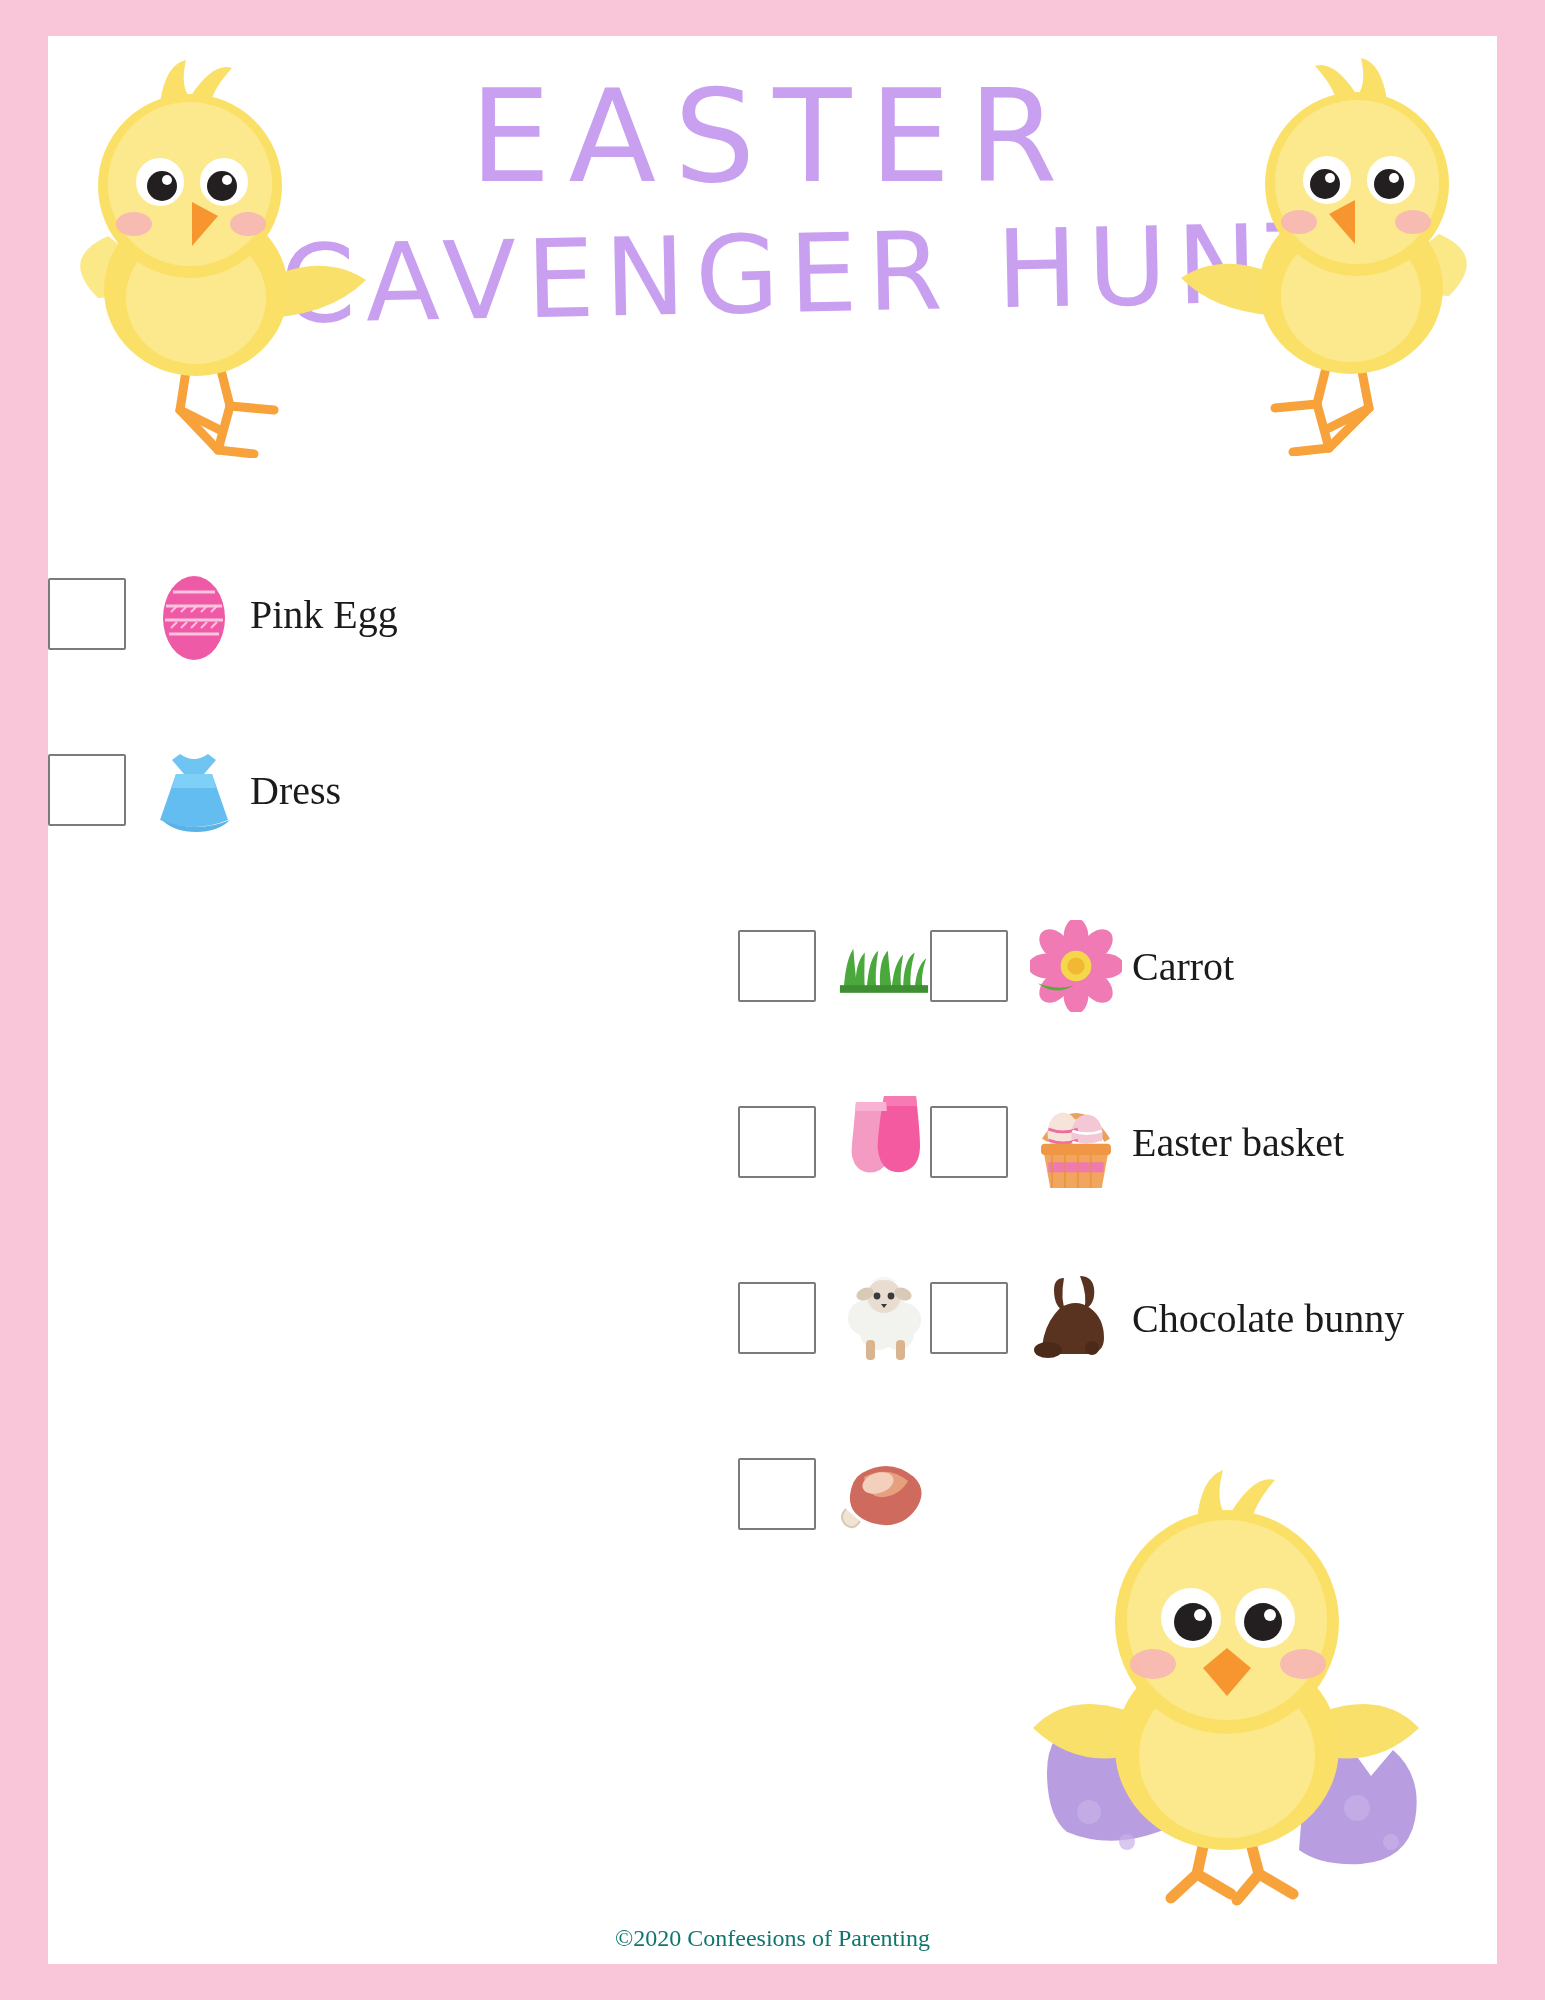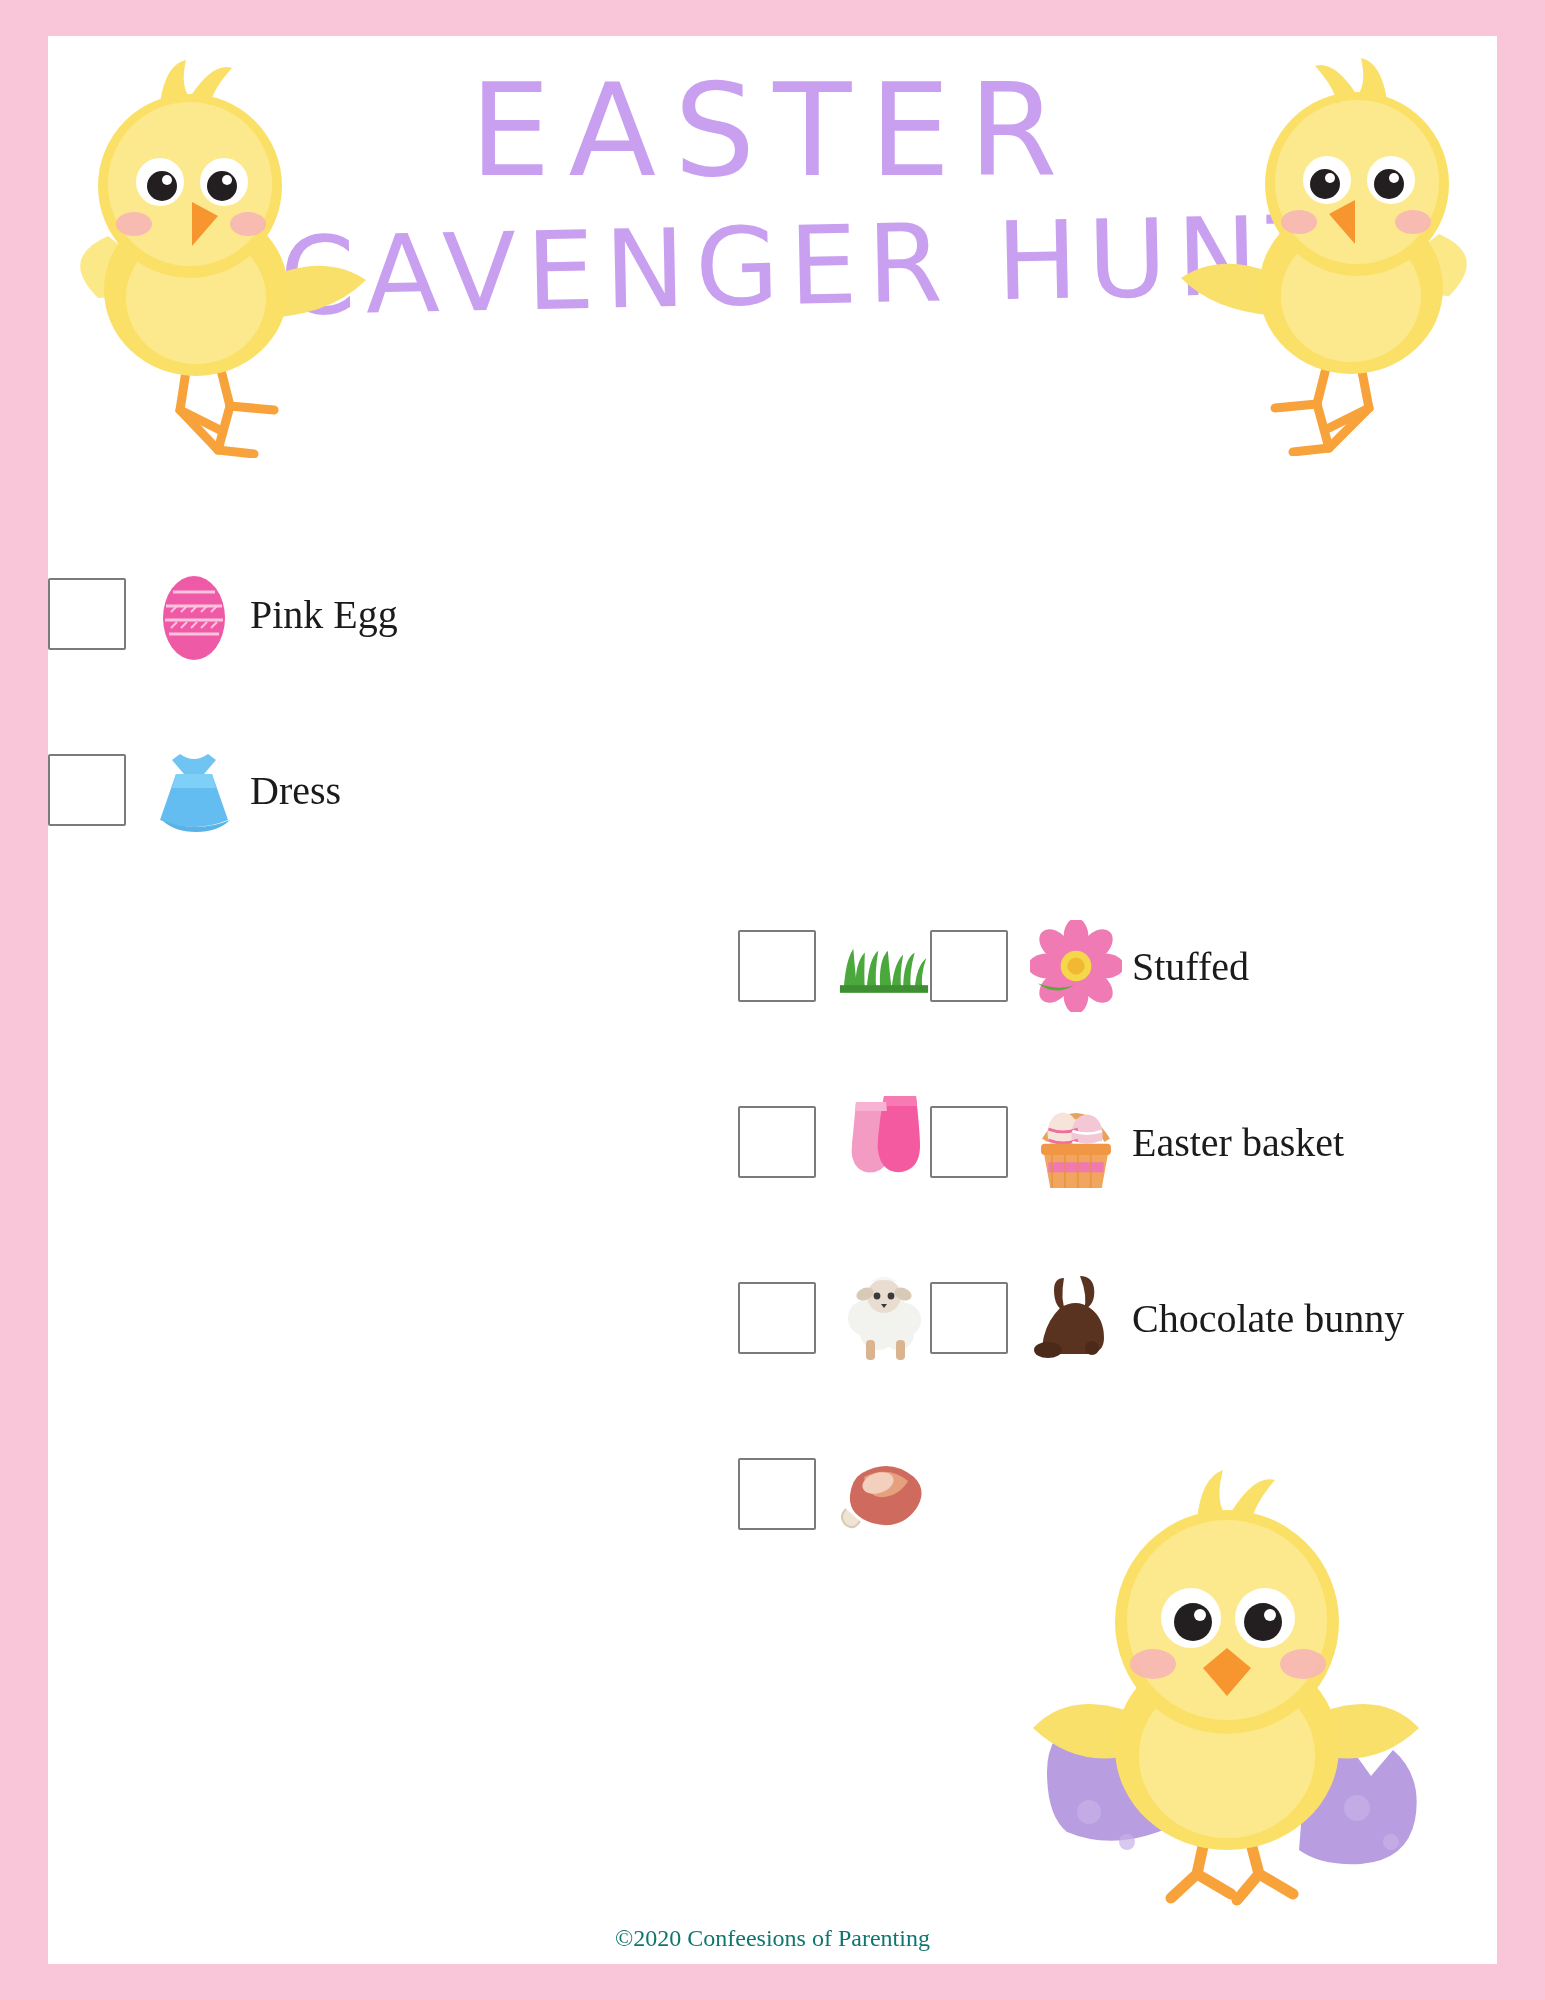--- a/index.html
+++ b/index.html
@@ -32,21 +32,21 @@
     text-align: center;
     pointer-events: none;
   }
   .title-line1 {
     font-family: "DejaVu Sans", sans-serif;
     font-size: 128px;
     letter-spacing: 18px;
     color: #c9a0f0;
     line-height: 1.05;
     font-weight: normal;
-    margin: 6px;
+    margin: 12px;
   }
   .title-line2 {
     font-family: "DejaVu Sans", sans-serif;
     font-size: 108px;
     letter-spacing: 10px;
     color: #c9a0f0;
     line-height: 1.1;
     margin: 10px 0 0 0;
     font-weight: normal;
     transform: rotate(-1.2deg);
@@ -286,21 +286,21 @@
             <ellipse cx="26" cy="24" rx="13" ry="19" transform="rotate(-45 26 24)"></ellipse>
             <ellipse cx="70" cy="24" rx="13" ry="19" transform="rotate(45 70 24)"></ellipse>
             <ellipse cx="26" cy="68" rx="13" ry="19" transform="rotate(45 26 68)"></ellipse>
             <ellipse cx="70" cy="68" rx="13" ry="19" transform="rotate(-45 70 68)"></ellipse>
           </g>
           <path d="M8 64 q22 8 38 2 q-20 12 -38 -2z" fill="#59a93f"></path>
           <circle cx="48" cy="46" r="16" fill="#f5d84a"></circle>
           <circle cx="48" cy="46" r="9" fill="#f2b733"></circle>
         </svg>
       </div>
-      <div class="label">Stuffed</div>
+      <div class="label">Carrot</div>
     </div>
 
     <div class="cell col-right">
       <div class="checkbox"></div>
       <div class="icon">
         <svg width="92" height="104" viewBox="0 0 92 104">
           <path d="M18 12 h30 q4 34 4 46 q0 16 -10 22 q-12 6 -22 -2 q-8 -8 -6 -24 q2 -20 4 -42z" fill="#f49bc4"></path>
           <path d="M46 6 h32 q4 36 4 50 q0 18 -12 24 q-14 6 -24 -4 q-8 -10 -6 -28 q2 -22 6 -42z" fill="#f45aa0"></path>
           <path d="M46 6 h32 l1 10 h-34z" fill="#f87ab2"></path>
           <path d="M18 12 h30 l1 9 h-32z" fill="#f7b2d4"></path>

